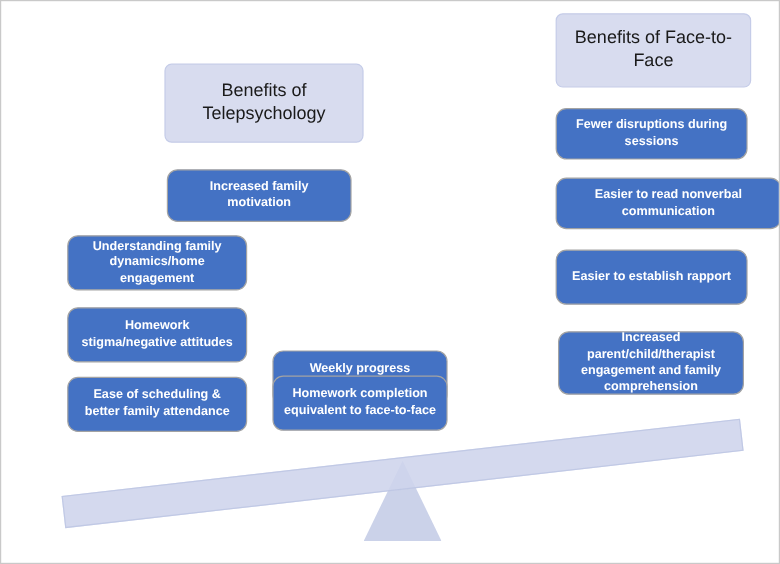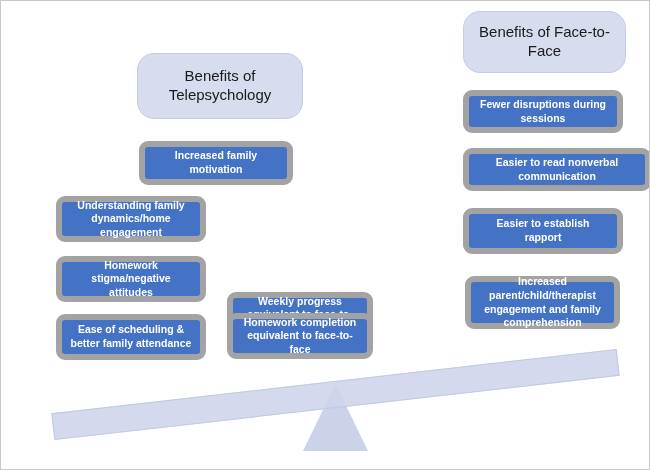--- a/index.html
+++ b/index.html
@@ -8,33 +8,33 @@
     width:648px;height:468px;
     border:1px solid #c9c9c9;
     background:#ffffff;
     font-family:"Liberation Sans", sans-serif;
     overflow:hidden;
   }
   .header-box{
     position:absolute;
     background:#d8dcef;
     border:1px solid #c5cce8;
-    border-radius:17px;
+    border-radius:6px;
     color:#1a1a1a;
     font-size:15px;
     line-height:1.25;
     display:flex;align-items:center;justify-content:center;
     text-align:center;
     padding:4px 10px;
     box-sizing:border-box;
   }
   .benefit-box{
     position:absolute;
     background:#4472c4;
-    border:6px solid #a3a3a3;
+    border:1px solid #a3a3a3;
     border-radius:9px;
     color:#ffffff;
     font-size:10.5px;
     font-weight:600;
     line-height:1.3;
     display:flex;align-items:center;justify-content:center;
     text-align:center;
     padding:4px 8px;
     box-sizing:border-box;
   }

